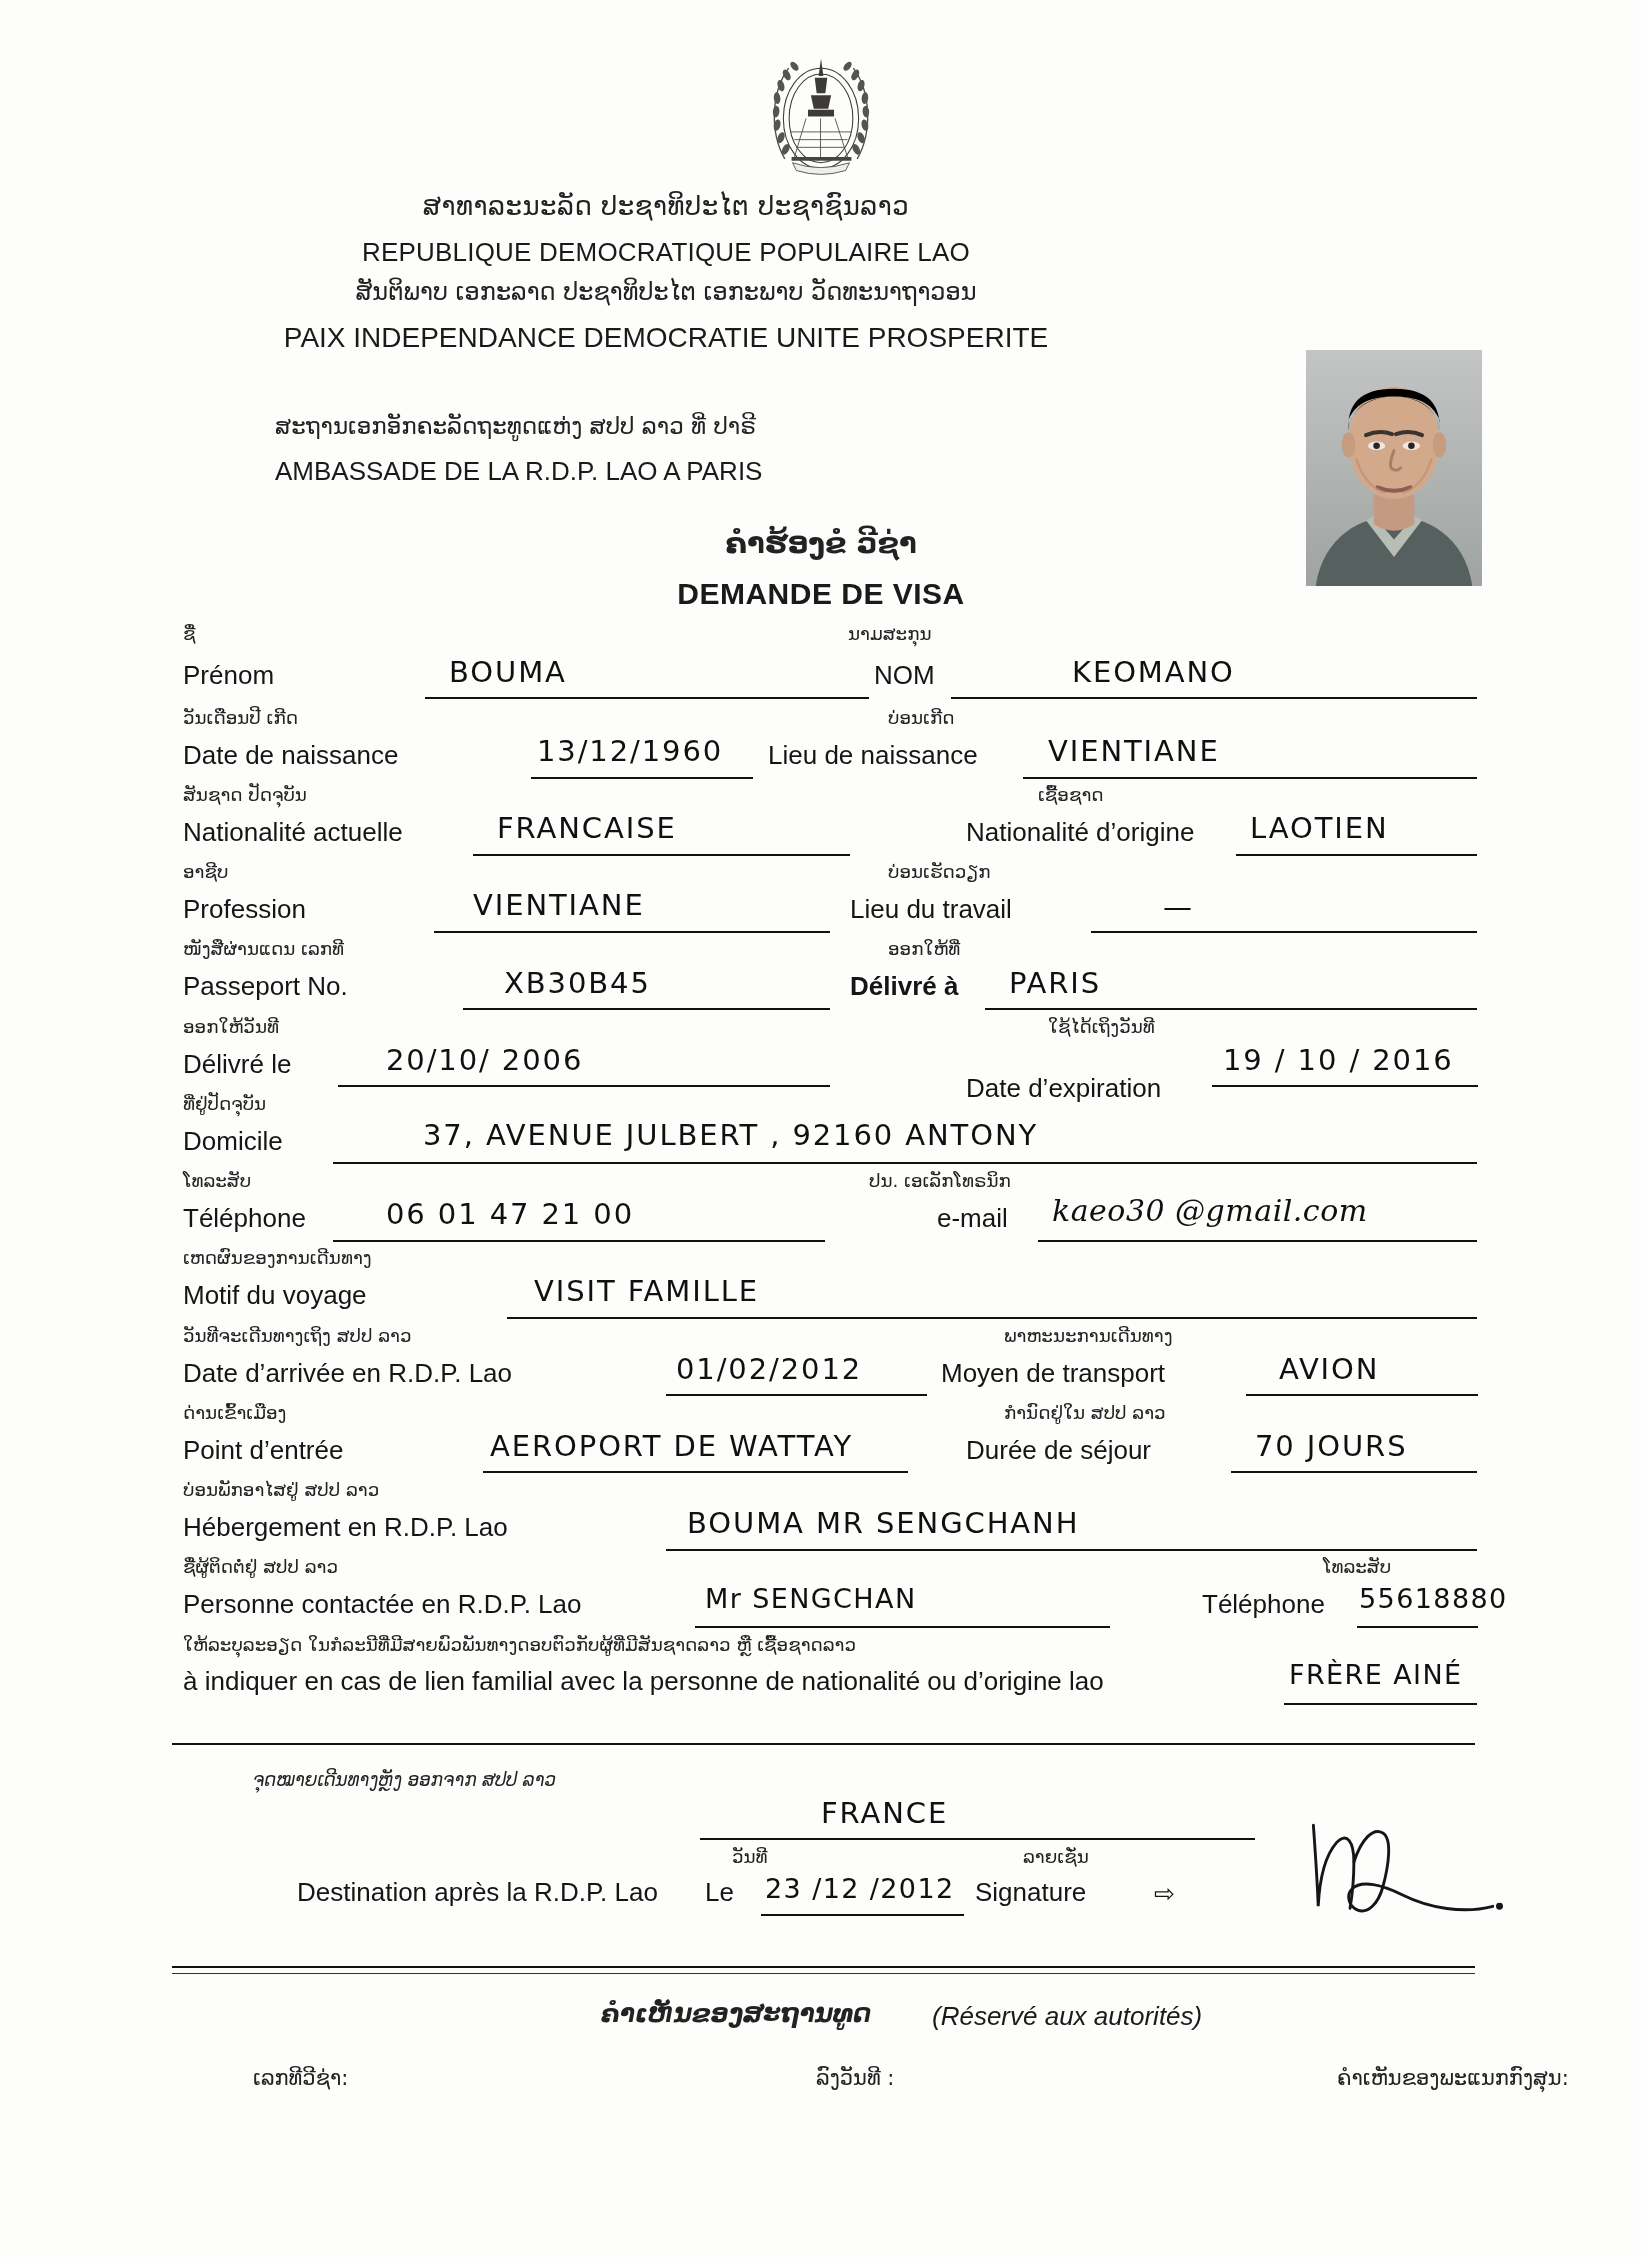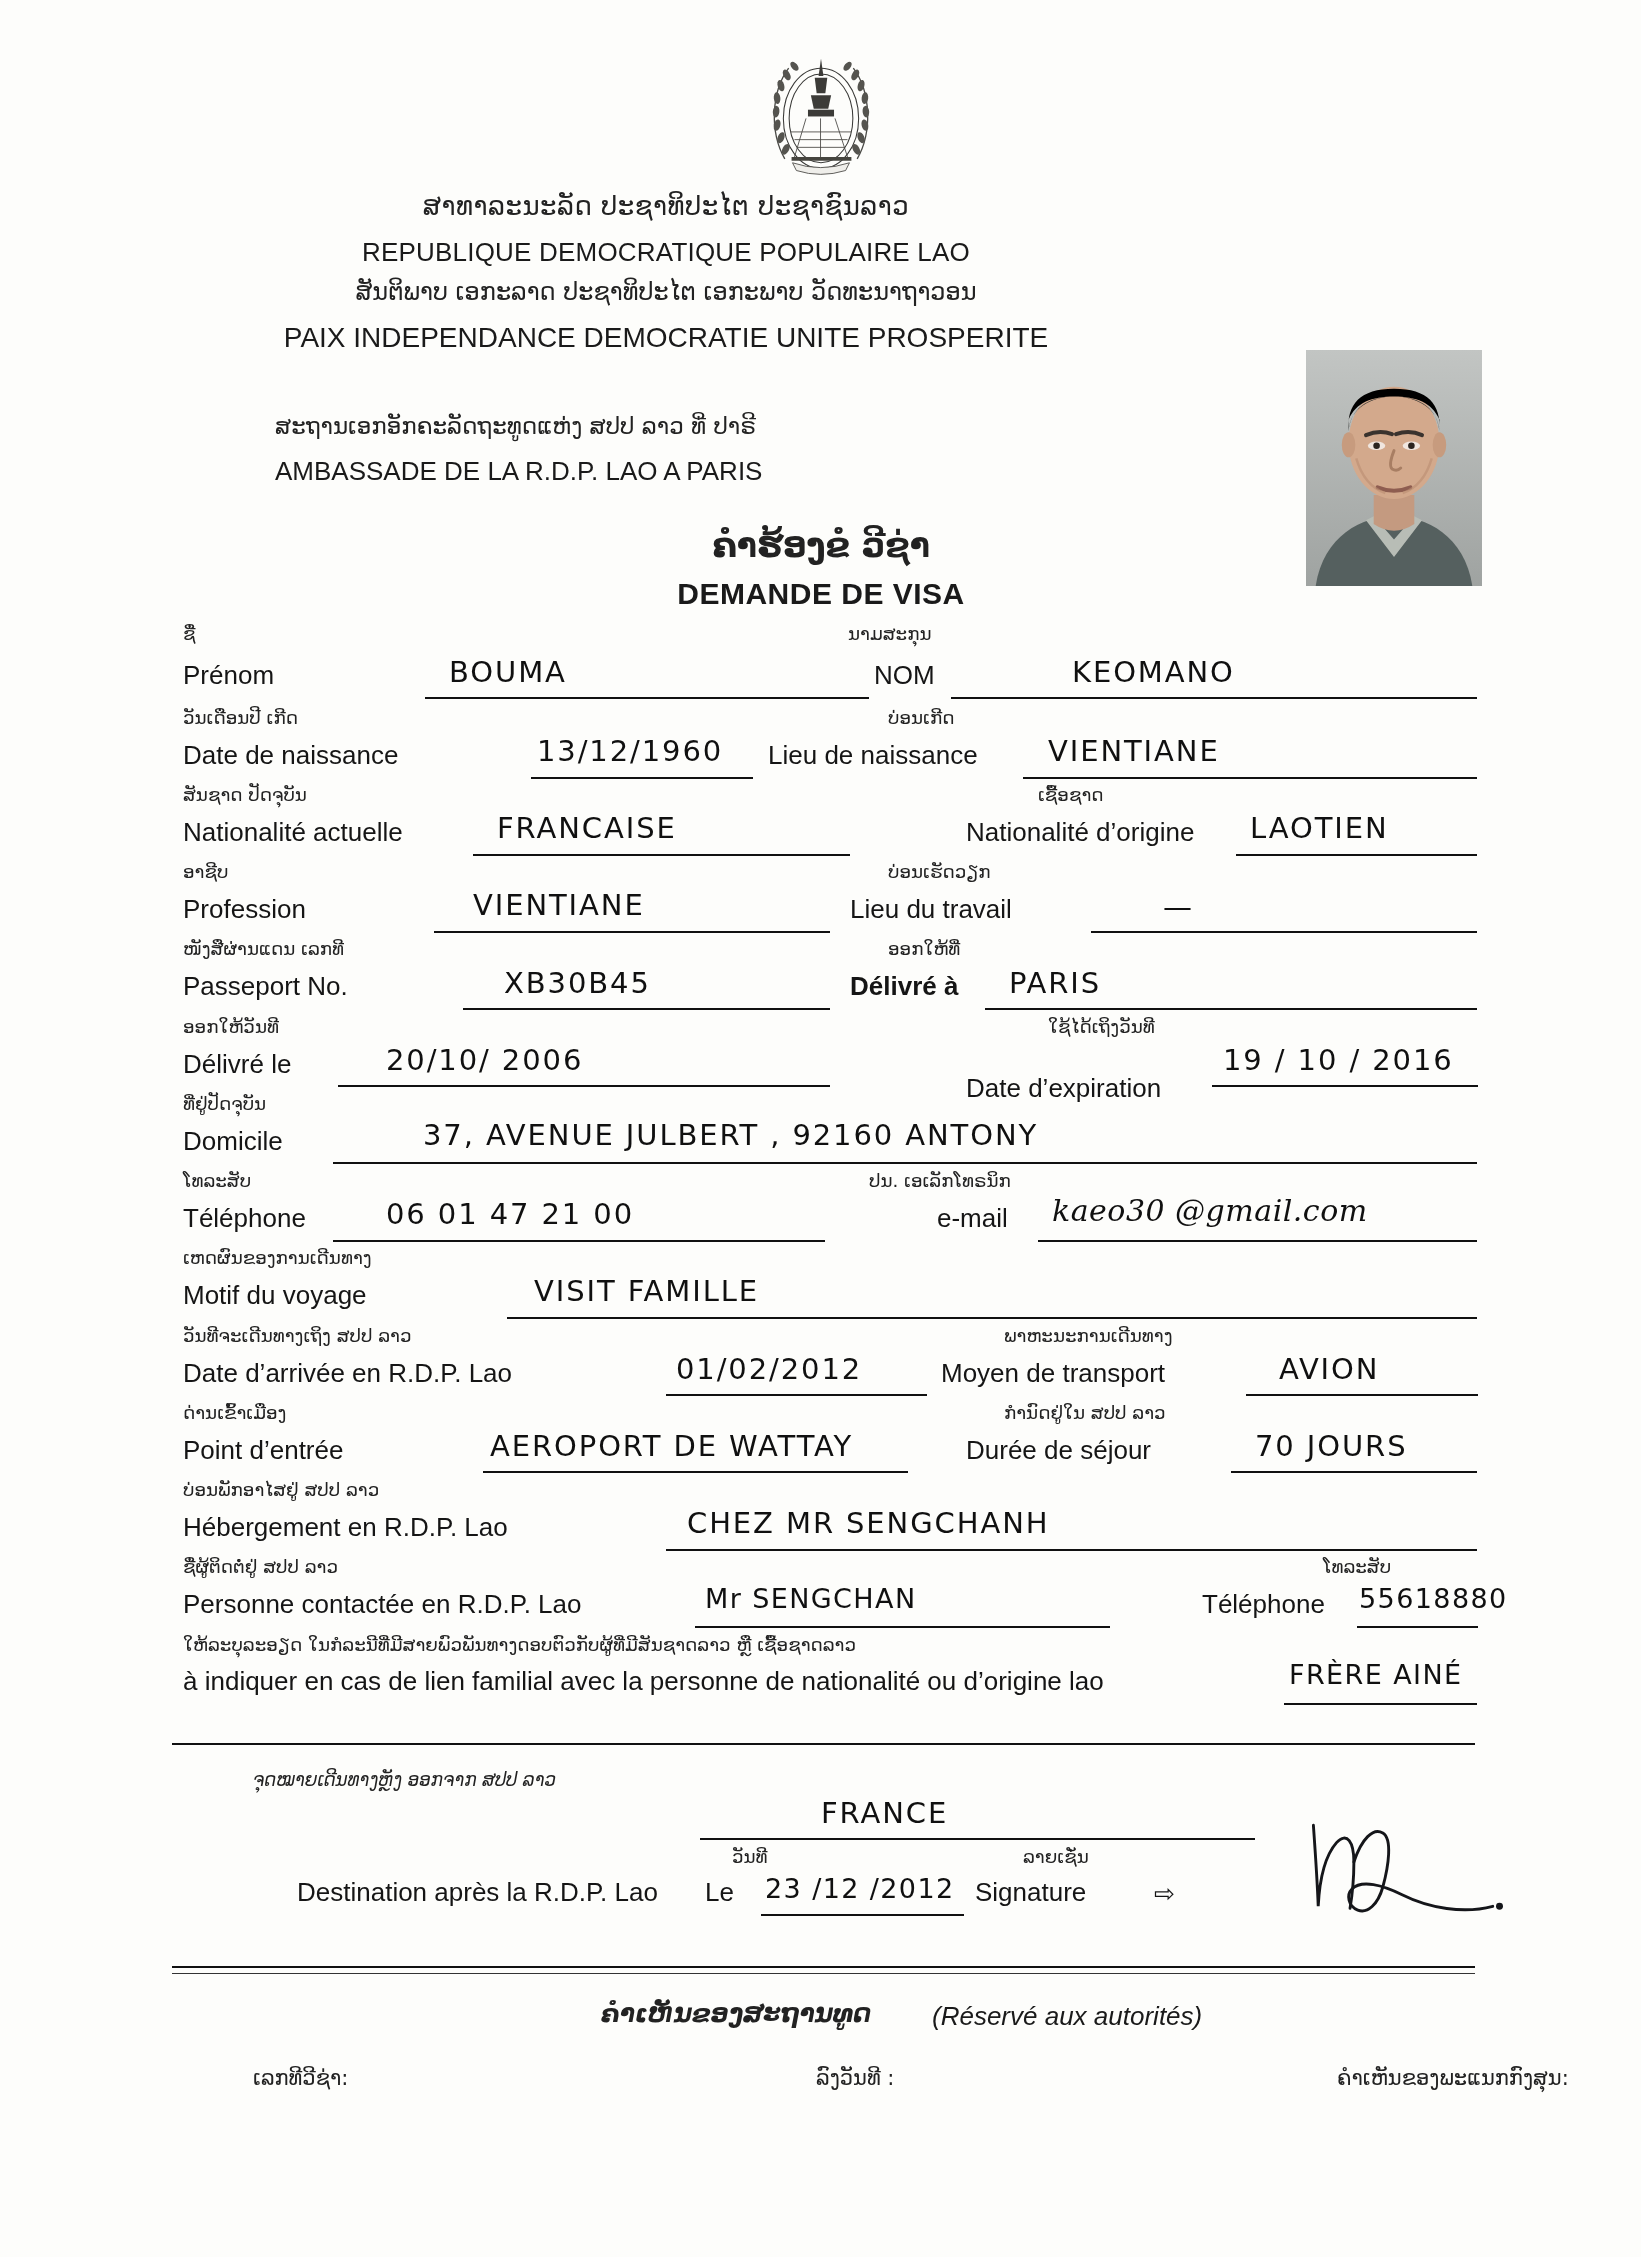--- a/index.html
+++ b/index.html
@@ -52,21 +52,21 @@
   }
   .amb-lao { top: 413px; font-size: 23px; }
   .amb-fr  { top: 456px; font-size: 26px; }
 
   
   .title-lao {
     position: absolute;
     left: 821px;
     transform: translateX(-50%);
     top: 526px;
-    font-size: 33px;
+    font-size: 29px;
     font-weight: bold;
   }
   .title-fr {
     position: absolute;
     left: 821px;
     transform: translateX(-50%);
     top: 577px;
     font-size: 30px;
     font-weight: bold;
     letter-spacing: 0.5px;
@@ -356,21 +356,21 @@
     <div class="lbl" style="left:183px; top:1435px;">Point d’entrée</div>
     <div class="line" style="left:483px; top:1471px; width:425px;"></div>
     <div class="hw" style="left:490px; top:1429px;">AEROPORT DE WATTAY</div>
     <div class="lbl" style="left:966px; top:1435px;">Durée de séjour</div>
     <div class="line" style="left:1231px; top:1471px; width:246px;"></div>
     <div class="hw" style="left:1255px; top:1429px;">70 JOURS</div>
 
     <div class="lao-lbl" style="left:183px; top:1479px;">ບ່ອນພັກອາໄສຢູ່ ສປປ ລາວ</div>
     <div class="lbl" style="left:183px; top:1512px;">Hébergement en R.D.P. Lao</div>
     <div class="line" style="left:666px; top:1549px; width:811px;"></div>
-    <div class="hw" style="left:687px; top:1506px;">CHEZ MR  SENGCHANH</div>
+    <div class="hw" style="left:687px; top:1506px;">BOUMA MR  SENGCHANH</div>
 
     <div class="lao-lbl" style="left:183px; top:1556px;">ຊື່ຜູ້ຕິດຕໍ່ຢູ່ ສປປ ລາວ</div>
     <div class="lao-lbl" style="left:1323px; top:1556px;">ໂທລະສັບ</div>
     <div class="lbl" style="left:183px; top:1589px;">Personne contactée  en R.D.P. Lao</div>
     <div class="line" style="left:695px; top:1626px; width:415px;"></div>
     <div class="hw sm" style="left:705px; top:1583px;">Mr SENGCHAN</div>
     <div class="lbl" style="left:1202px; top:1589px;">Téléphone</div>
     <div class="line" style="left:1357px; top:1626px; width:121px;"></div>
     <div class="hw sm" style="left:1359px; top:1583px;">55618880</div>
 

